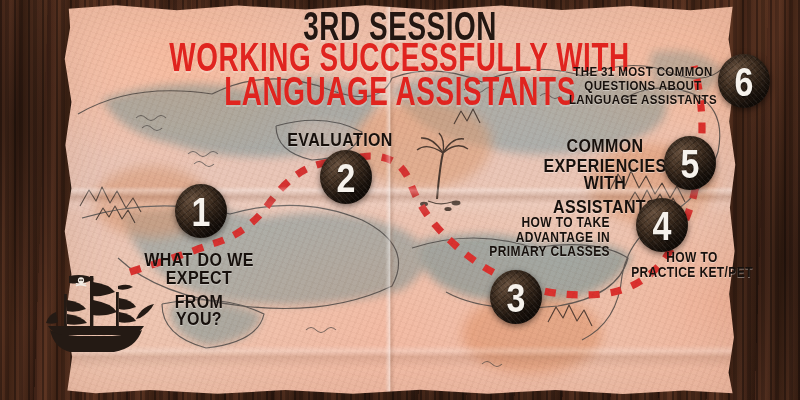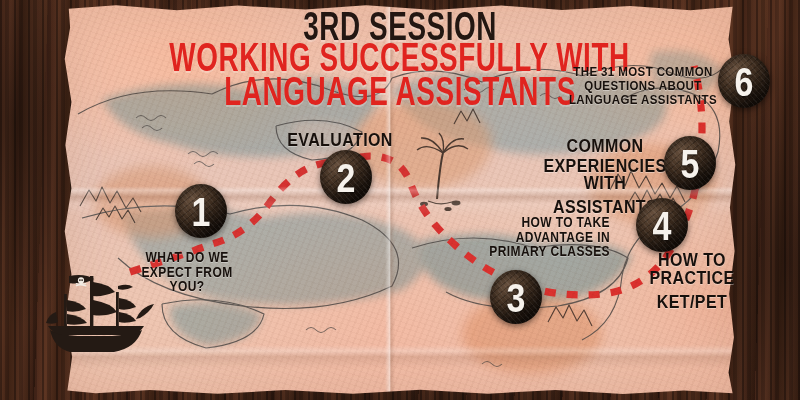--- a/index.html
+++ b/index.html
@@ -114,24 +114,24 @@
     text-shadow:0 1px 0 rgba(255,255,255,.35);
   }
   .cap span{display:block;transform:scaleY(1.18);transform-origin:left center;}
   .cap.center span{transform:scaleY(1.18);transform-origin:center;}
   .cap.center{text-align:center;}
   .cap.right{text-align:right;}
   .cap.right span{transform-origin:right center;}
 
   #cap6{left:558px;top:64px;width:170px;font-size:11.5px;text-align:center;}
   #cap5{left:540px;top:136px;width:130px;font-size:16px;text-align:center;}
-  #cap4{left:612px;top:250px;width:160px;font-size:16px;text-align:center;}
+  #cap4{left:612px;top:250px;width:160px;font-size:12px;text-align:center;}
   #cap3{left:440px;top:215px;width:170px;font-size:12px;text-align:right;}
   #cap2{left:285px;top:130px;width:110px;font-size:16px;text-align:center;}
-  #cap1{left:132px;top:250px;width:110px;font-size:12px;text-align:center;}
+  #cap1{left:144px;top:250px;width:110px;font-size:16px;text-align:center;}
 
   
   .node{
     position:absolute;z-index:10;width:52px;height:54px;border-radius:50%;
     background:
       radial-gradient(circle at 33% 28%, #6b5340 0%, #4a3626 38%, #2a1d14 72%, #170f09 100%);
     box-shadow:0 2px 6px rgba(0,0,0,.5), inset 0 0 14px rgba(0,0,0,.65);
     display:flex;align-items:center;justify-content:center;
     overflow:hidden;
   }

